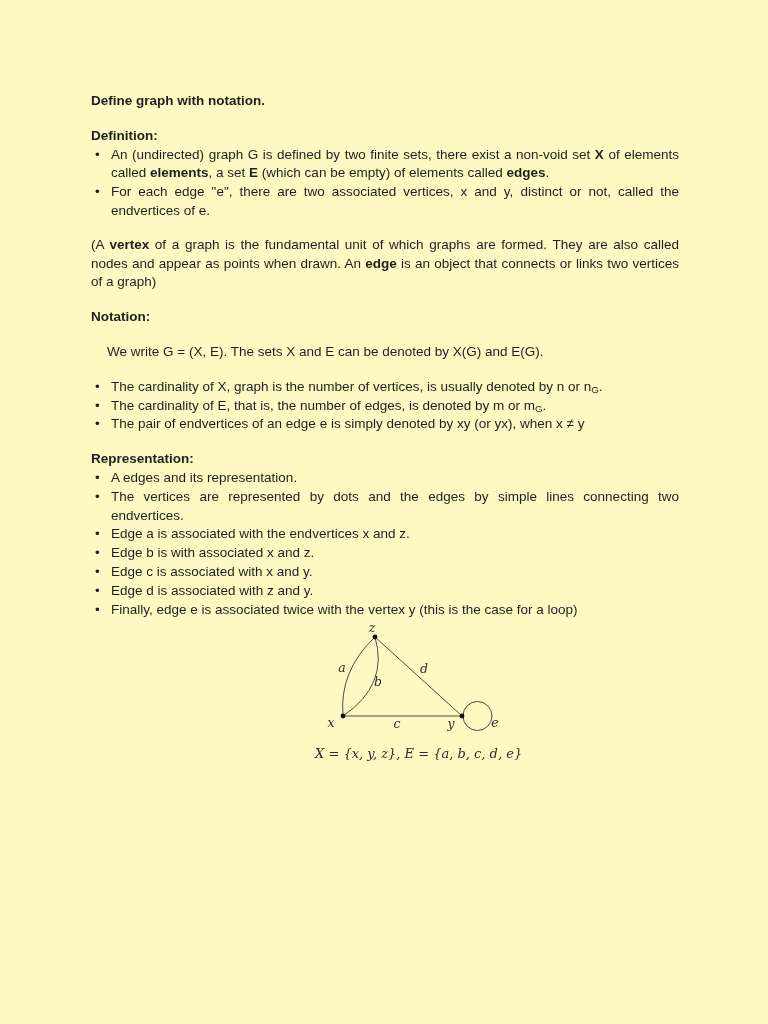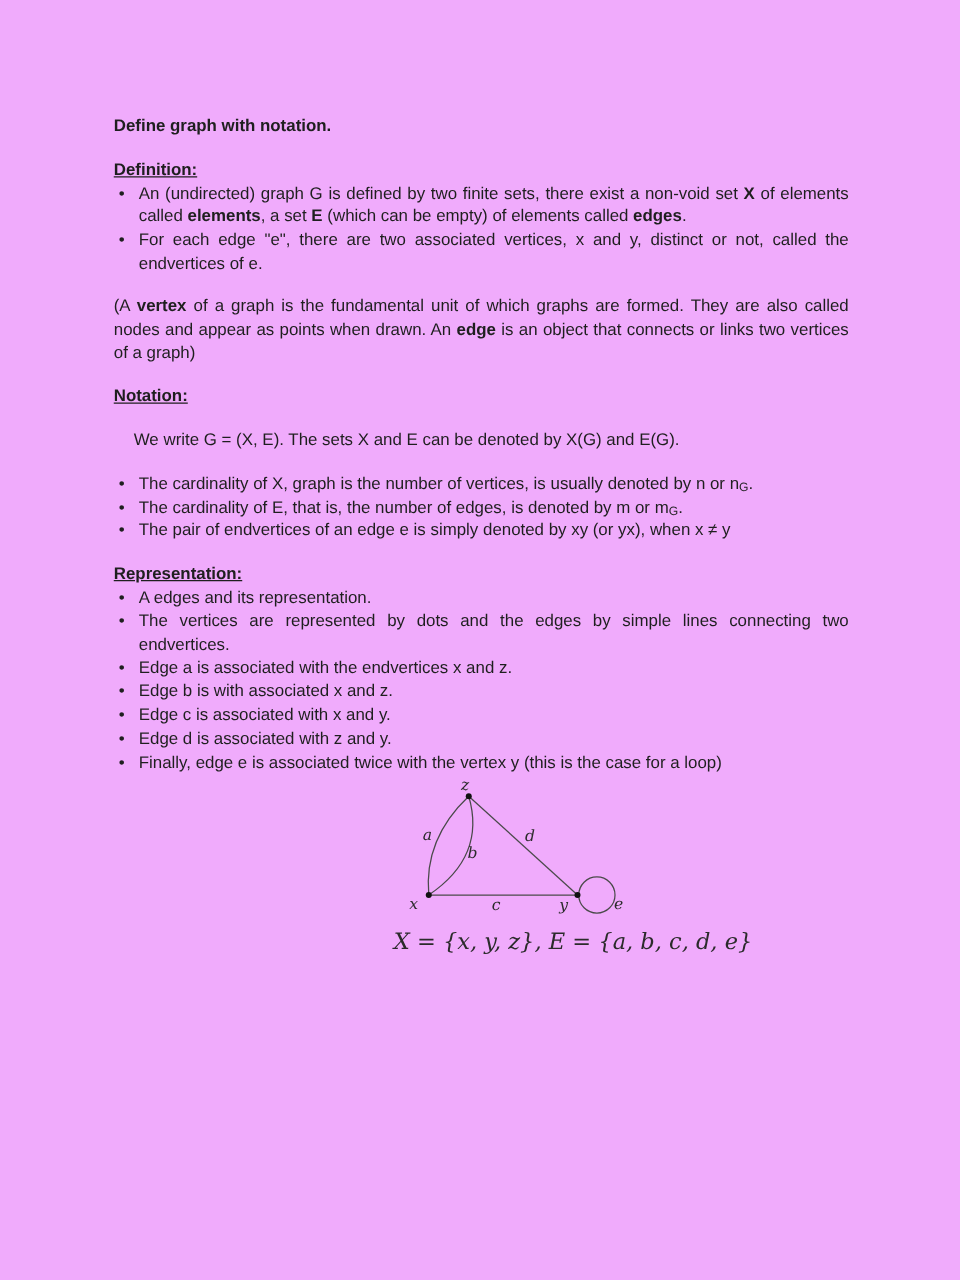--- a/index.html
+++ b/index.html
@@ -1,36 +1,35 @@
 <!DOCTYPE html>
 <html><head>
 <meta charset="utf-8">
 <style>
   html, body { margin: 0; padding: 0; background: #ffffff; }
   .page {
     position: relative;
     width: 768px;
     height: 1024px;
-    background: #f0abfc;
+    background: #fef9c3;
     overflow: hidden;
     font-family: "Liberation Sans", "DejaVu Sans", sans-serif;
     color: #1f1f1f;
   }
   .doc {
     position: absolute;
     left: 91px;
     top: 92px;
     width: 588px;
     font-size: 13.5px;
     line-height: 18.8px;
   }
   .title { font-weight: bold; }
   .heading {
     font-weight: bold;
-    text-decoration: underline;
     margin-top: 16px;
   }
   .list { margin: 0; padding: 0; }
   .li { display: flex; }
   .marker {
     flex: 0 0 20px;
     width: 20px;
     padding-left: 4px;
     box-sizing: border-box;
   }
@@ -51,21 +50,21 @@
     font-family: "DejaVu Serif", "Liberation Serif", serif;
     font-style: italic;
     font-size: 12.5px;
     fill: #2b2b2b;
   }
   .graph-edge { stroke: #4a4a4a; stroke-width: 1; fill: none; }
   .graph-dot { fill: #111111; }
   .caption {
     font-family: "DejaVu Serif", "Liberation Serif", serif;
     font-style: italic;
-    font-size: 18px;
+    font-size: 13px;
     color: #2b2b2b;
     text-align: center;
     margin-top: 6px;
     white-space: nowrap;
   }
 </style>
 </head>
 <body>
 
 <div class="page">

